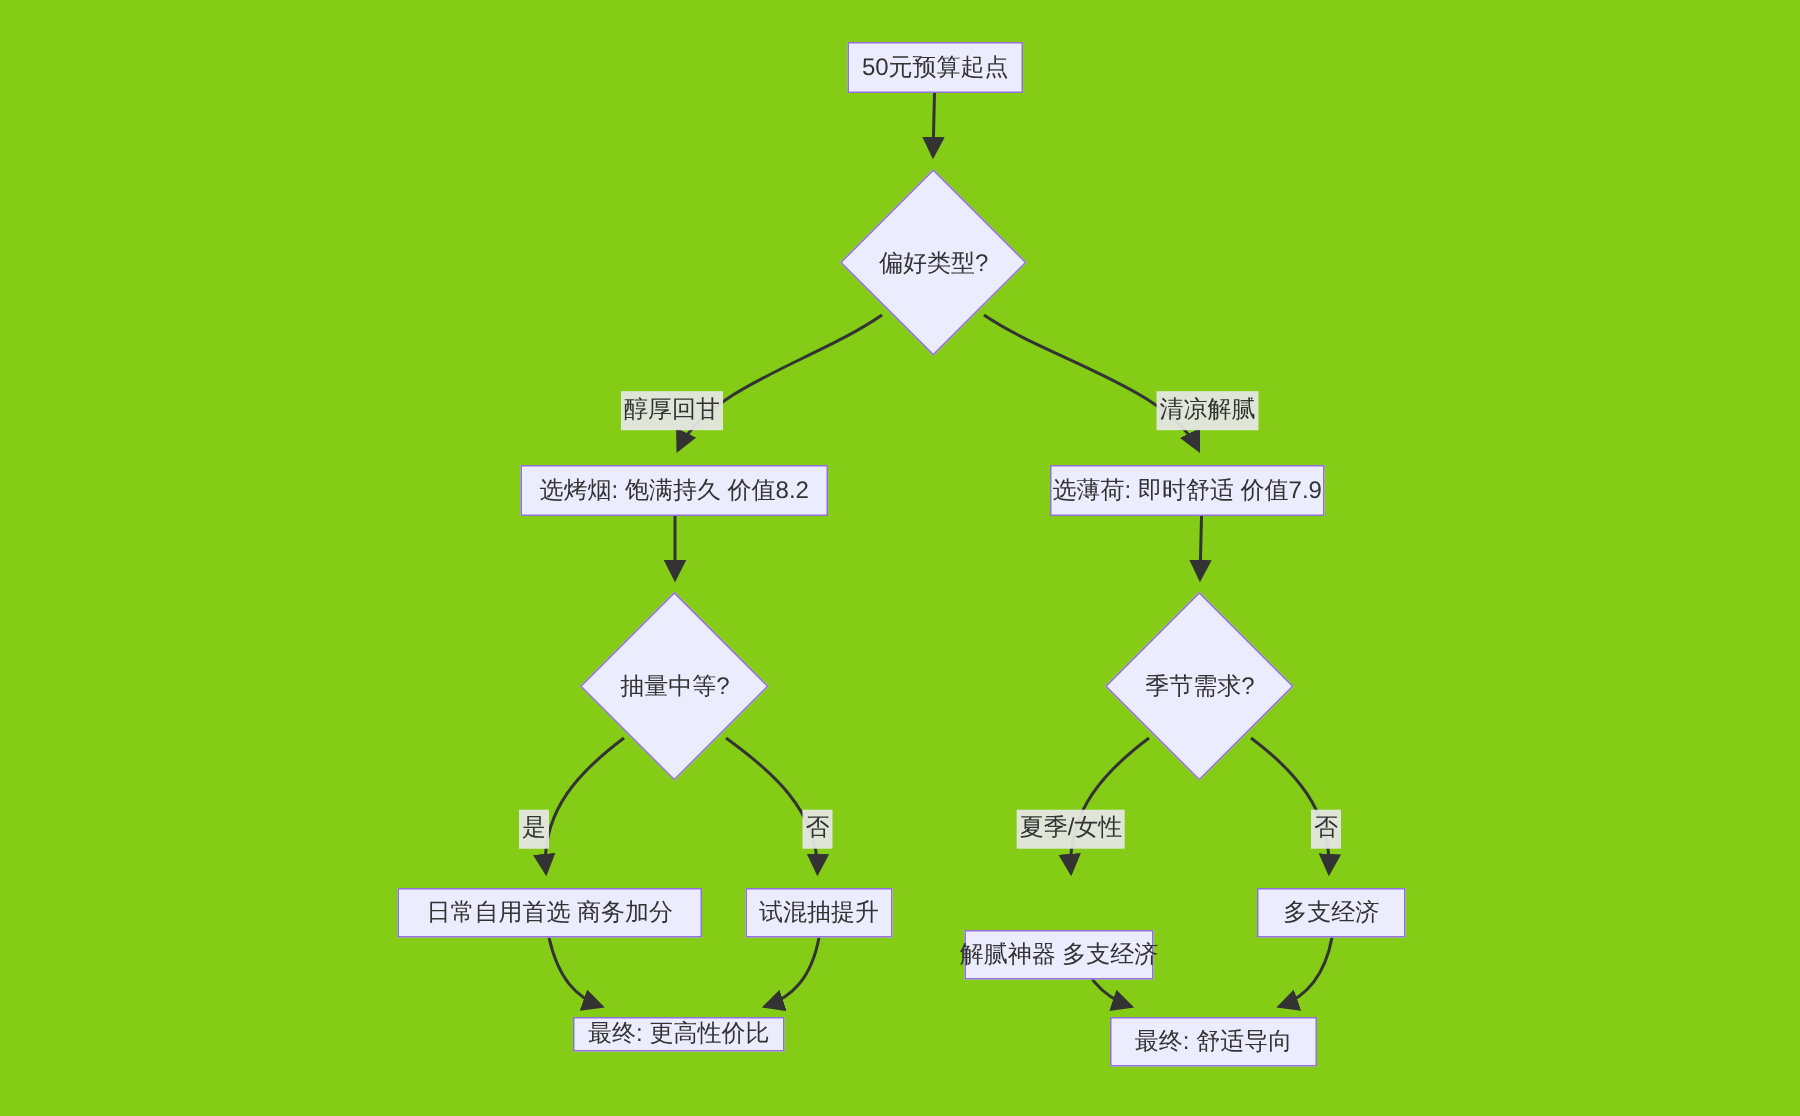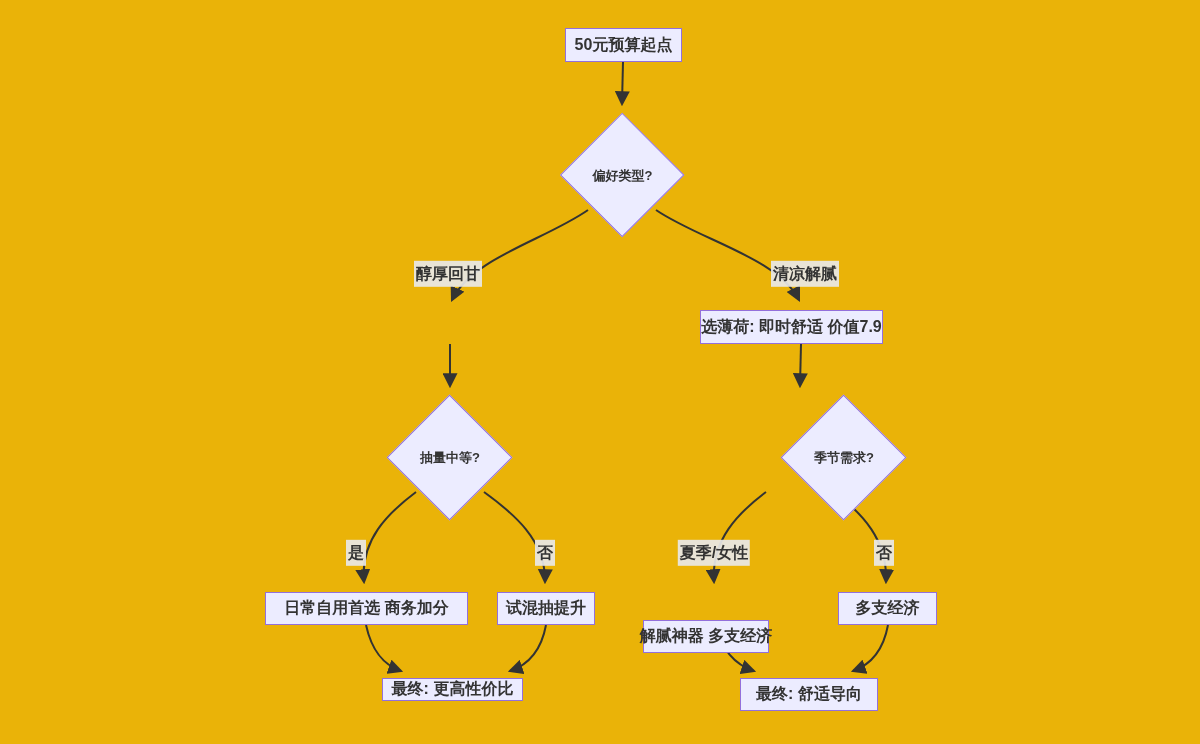--- a/index.html
+++ b/index.html
@@ -5,22 +5,21 @@
   html, body { margin: 0; padding: 0; }
   body {
     width: 1200px; height: 744px;
     background: #ffffff;
     font-family: "Liberation Sans", "DejaVu Sans", sans-serif;
     overflow: hidden;
   }
   .canvas {
     position: relative;
     width: 1200px; height: 744px;
-    background: #eab308;
-    font-weight: bold;
+    background: #84cc16;
   }
   svg.edges {
     position: absolute; left: 0; top: 0;
     width: 1200px; height: 744px;
     pointer-events: none;
   }
   .node {
     position: absolute;
     background: #ECECFF;
     border: 1px solid #9370DB;
@@ -44,21 +43,21 @@
     background: #ECECFF;
     border: 1px solid #9370DB;
     transform: rotate(45deg);
     box-sizing: border-box;
   }
   .diamond .diamond-label {
     position: absolute;
     left: 50%; top: 50%;
     transform: translate(-50%, -50%);
     color: #333333;
-    font-size: 13px;
+    font-size: 16px;
     white-space: nowrap;
   }
   .edge-label {
     position: absolute;
     transform: translate(-50%, -50%);
     background: rgba(232, 232, 232, 0.92);
     color: #333333;
     font-size: 16px;
     line-height: 1.15;
     padding: 4px 2px;
@@ -91,20 +90,23 @@
       <path d="M 546 625 C 541 652, 528 665, 510 671" marker-end="url(#arrow)"></path>
       <path d="M 716 625 C 722 652, 736 665, 754 671" marker-end="url(#arrow)"></path>
       <path d="M 888 625 C 883 652, 870 665, 853 671" marker-end="url(#arrow)"></path>
     </g>
   </svg>
 
   <div class="node" style="left:565px; top:28px; width:117px; height:34px">
     <span>50元预算起点</span>
   </div>
 
+  <div class="node" style="left:347px; top:310px; width:205px; height:34px">
+    <span>选烤烟: 饱满持久 价值8.2</span>
+  </div>
 
   <div class="node" style="left:700px; top:310px; width:183px; height:34px">
     <span>选薄荷: 即时舒适 价值7.9</span>
   </div>
 
   <div class="node" style="left:265px; top:592px; width:203px; height:33px">
     <span>日常自用首选 商务加分</span>
   </div>
 
   <div class="node" style="left:497px; top:592px; width:98px; height:33px">
@@ -130,21 +132,21 @@
   <div class="diamond" style="left:560px; top:113px; width:125px; height:125px">
     <div class="diamond-shape"></div>
     <span class="diamond-label">偏好类型?</span>
   </div>
 
   <div class="diamond" style="left:387px; top:395px; width:126px; height:126px">
     <div class="diamond-shape"></div>
     <span class="diamond-label">抽量中等?</span>
   </div>
 
-  <div class="diamond" style="left:781px; top:395px; width:126px; height:126px">
+  <div class="diamond" style="left:737px; top:395px; width:126px; height:126px">
     <div class="diamond-shape"></div>
     <span class="diamond-label">季节需求?</span>
   </div>
 
   <span class="edge-label" style="left:448px; top:274px">醇厚回甘</span>
   <span class="edge-label" style="left:805px; top:274px">清凉解腻</span>
   <span class="edge-label" style="left:356px; top:553px">是</span>
   <span class="edge-label" style="left:545px; top:553px">否</span>
   <span class="edge-label" style="left:714px; top:553px">夏季/女性</span>
   <span class="edge-label" style="left:884px; top:553px">否</span>

